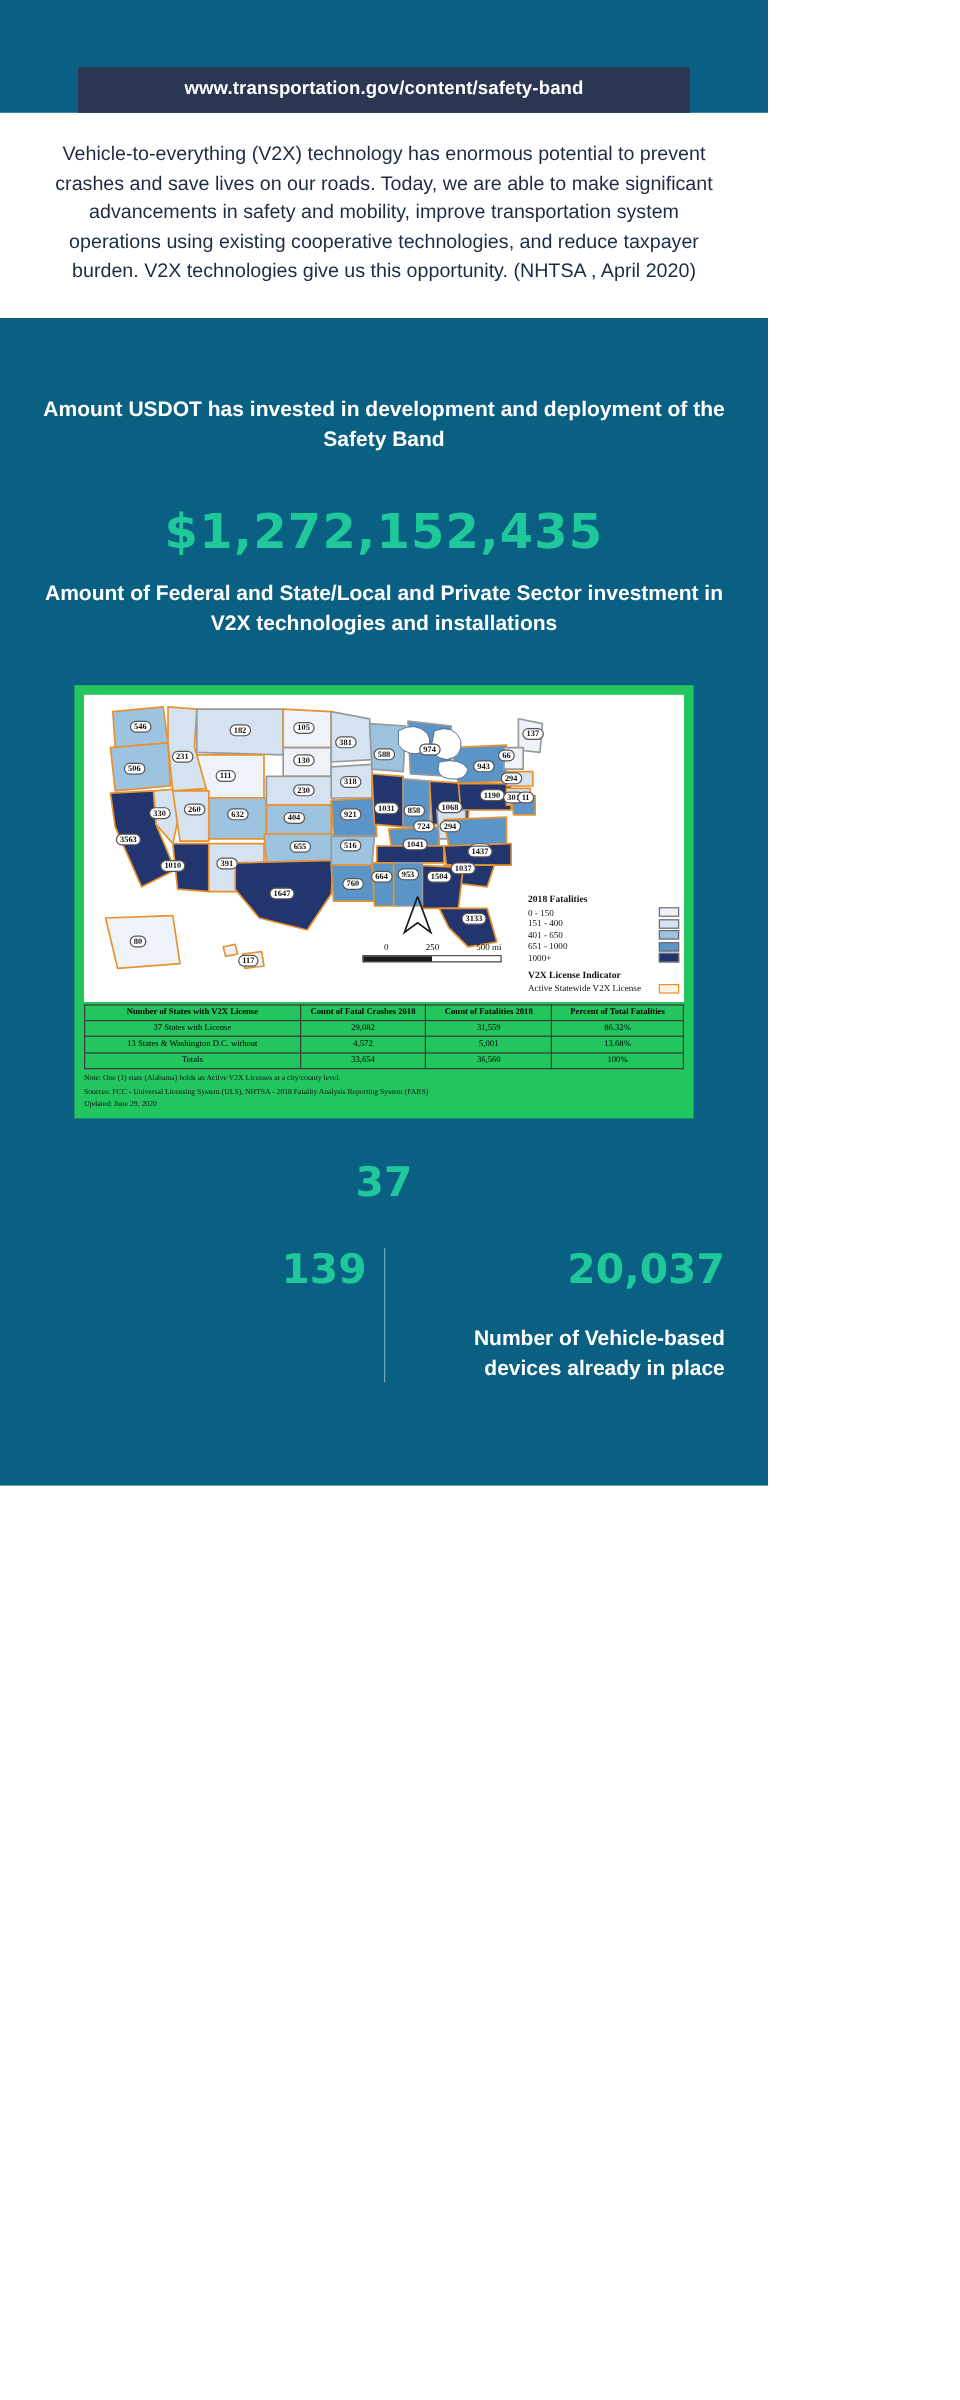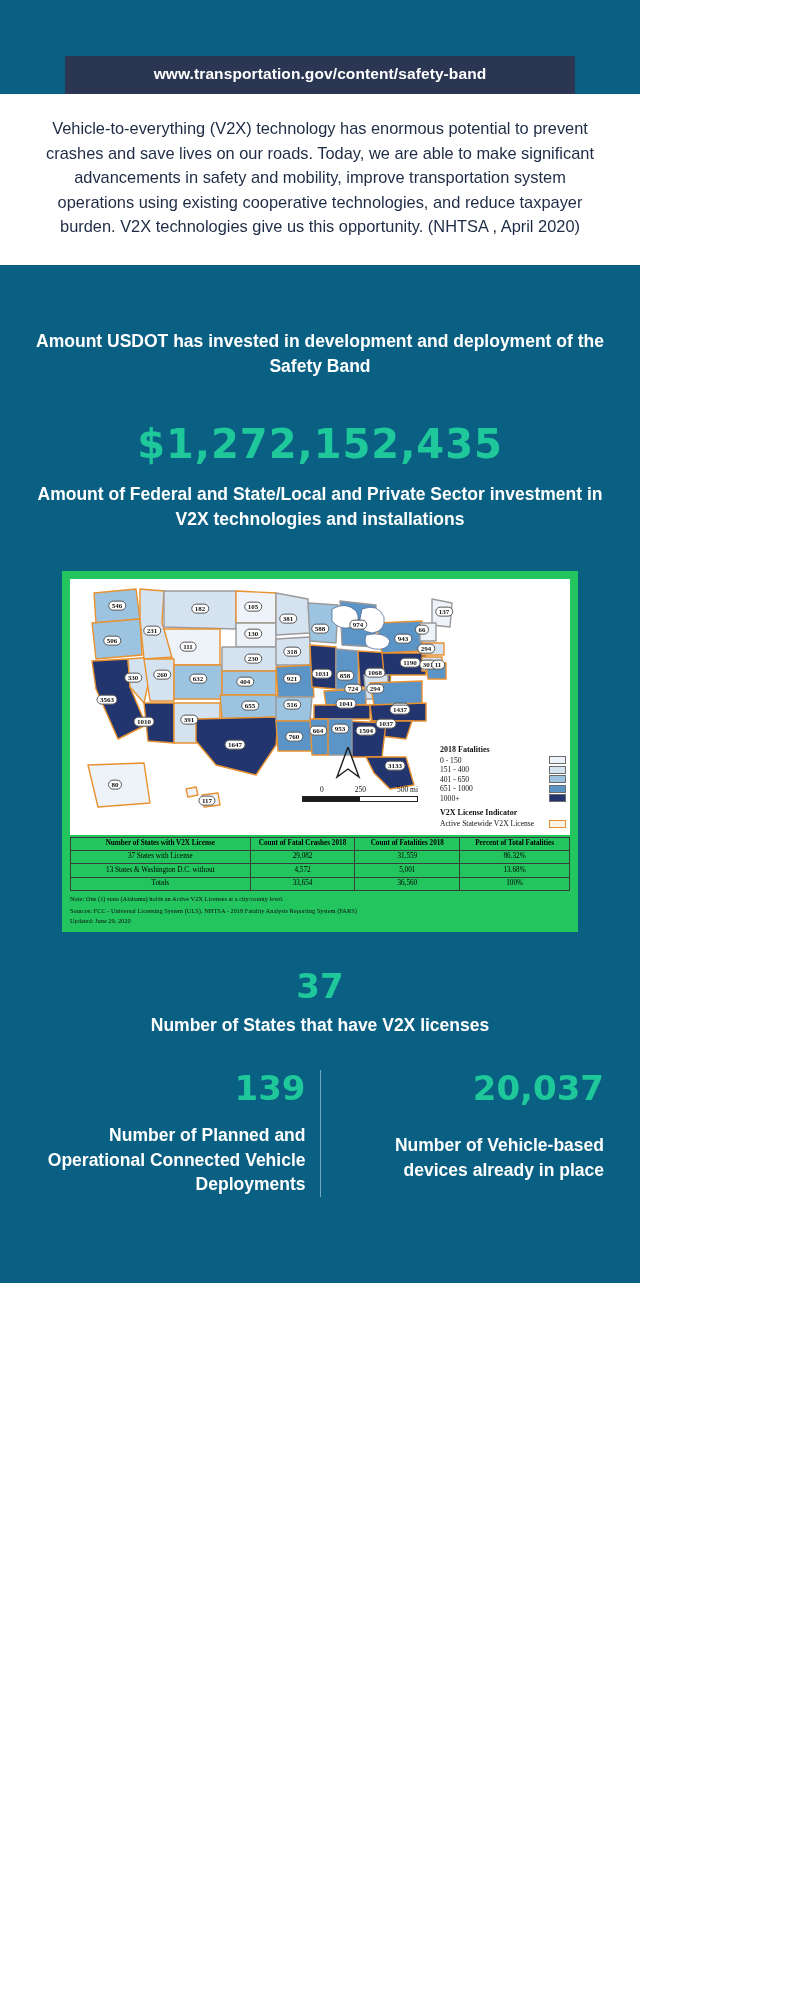--- a/index.html
+++ b/index.html
@@ -456,26 +456,24 @@
       <div class="map-notes">
         <div>Note: One (1) state (Alabama) holds an Active V2X Licenses at a city/county level.</div>
         <div style="margin-top:2px;">Sources: FCC - Universal Licensing System (ULS), NHTSA - 2018 Fatality Analysis Reporting System (FARS)</div>
         <div>Updated: June 29, 2020</div>
       </div>
     </figure>
 
     <div class="post-map-gap"></div>
 
     <div class="stat-mid-num">37</div>
-    <div class="stat-mid-cap">Number of States that have V2X licenses</div>
 
     <div class="two-col">
       <div class="col left">
         <div class="num">139</div>
-        <div class="cap">Number of Planned and Operational Connected Vehicle Deployments</div>
       </div>
       <div class="col right">
         <div class="num">20,037</div>
         <div class="cap">Number of Vehicle-based devices already in place</div>
       </div>
     </div>
 
     <div class="bottom-pad"></div>
   </section>
 </div>

